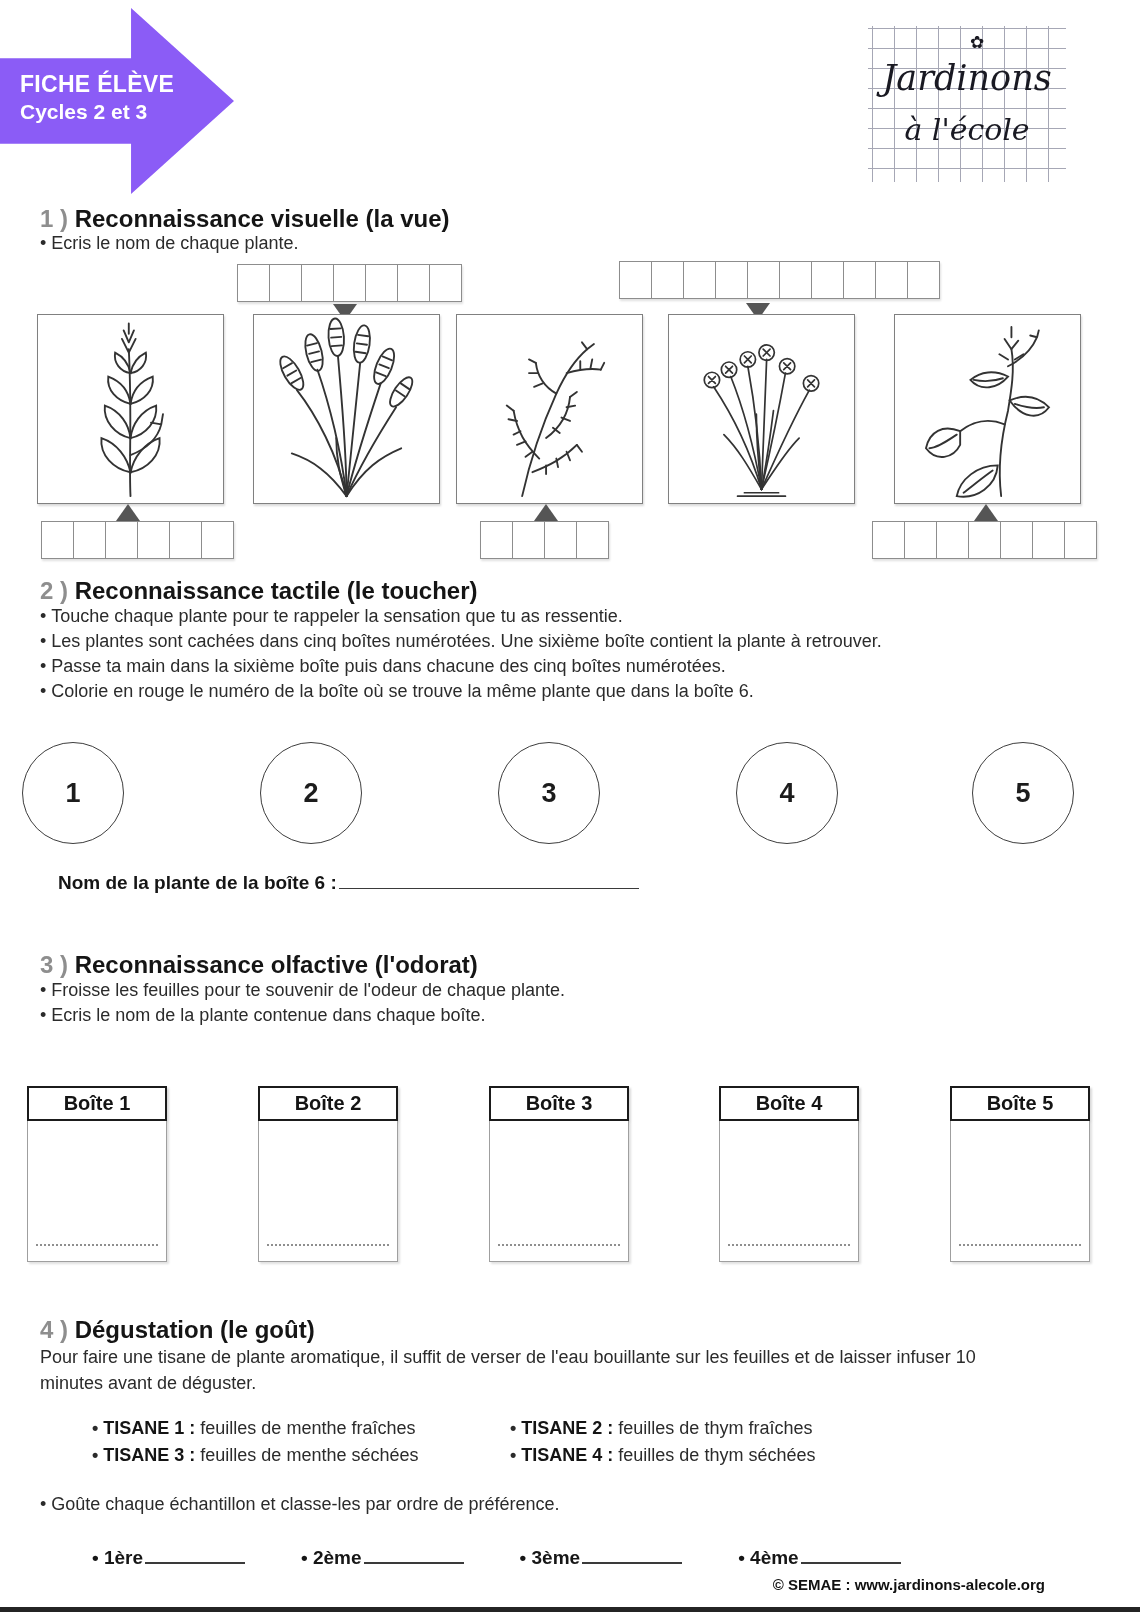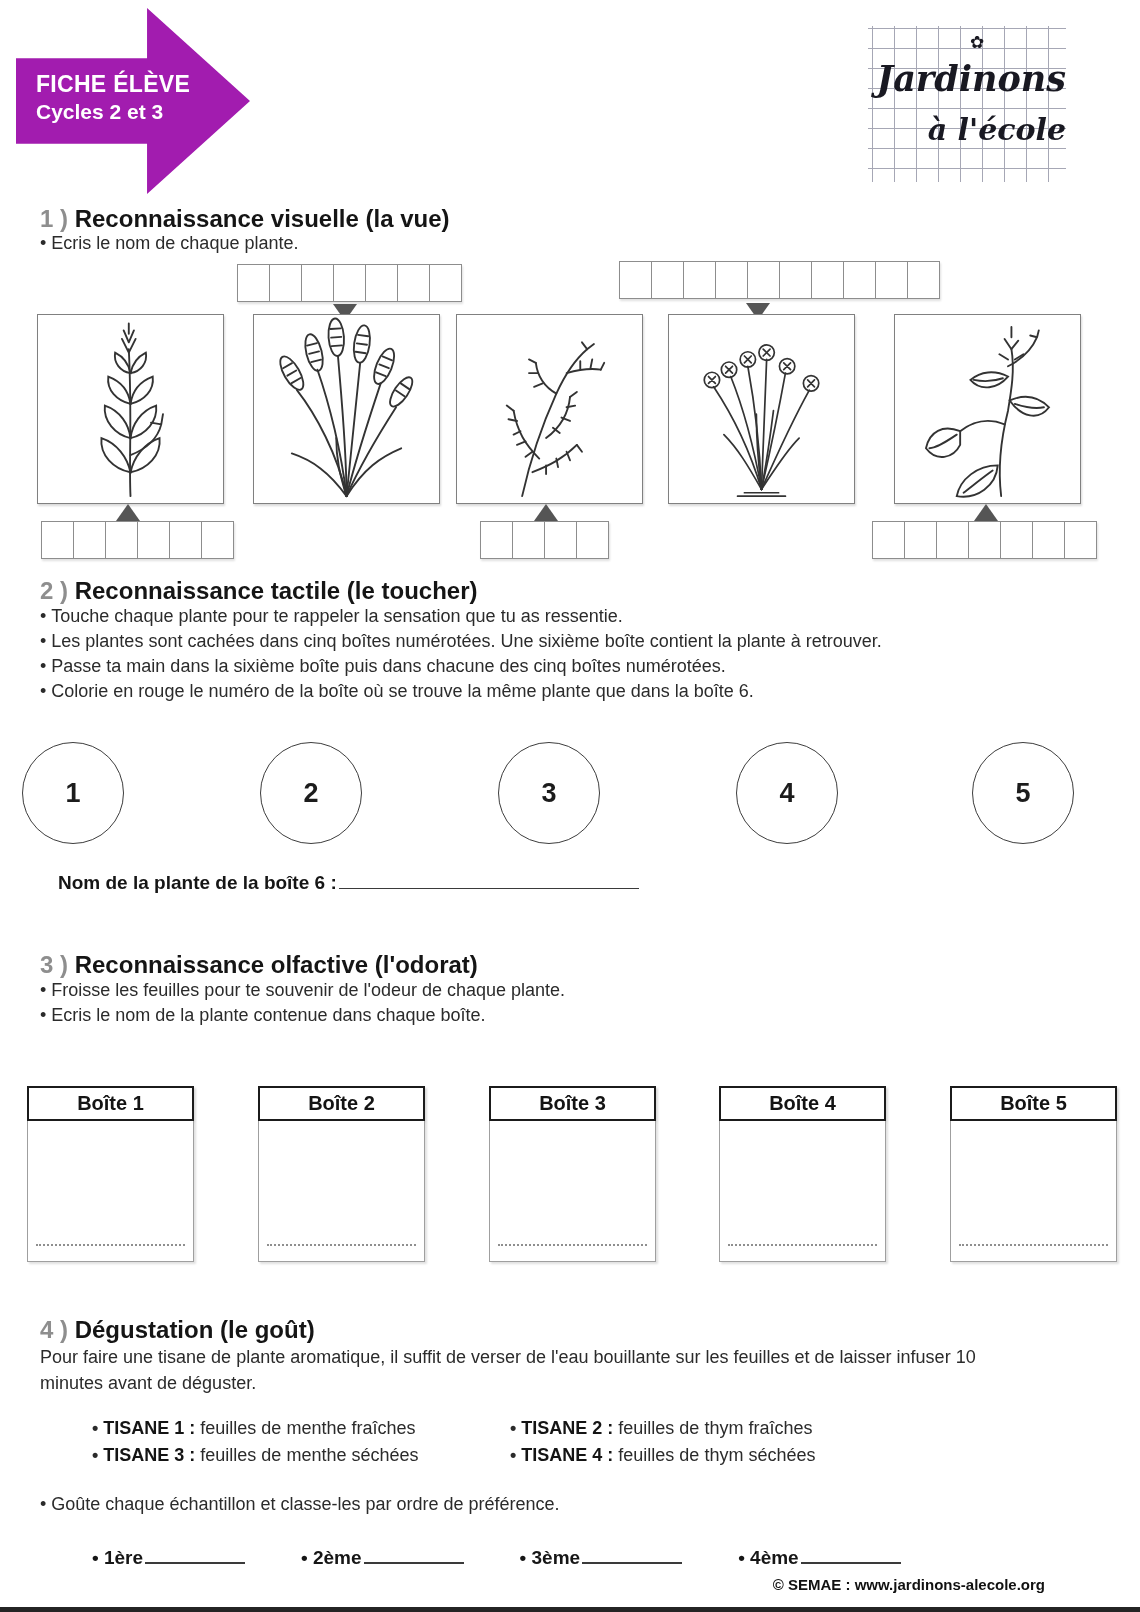--- a/index.html
+++ b/index.html
@@ -2,38 +2,38 @@
 <html lang="fr"><head>
 <meta charset="utf-8">
 <style>
   html,body{margin:0;padding:0;background:#e8e8e8;}
   .page{
     position:relative;width:1140px;height:1612px;margin:0 auto;background:#ffffff;
     font-family:"Liberation Sans",sans-serif;color:#222;overflow:hidden;
   }
   
   .badge{
-    position:absolute;left:16px;top:8px;width:234px;height:186px;background:#a21caf;
+    position:absolute;left:0;top:8px;width:234px;height:186px;background:#8b5cf6;
     clip-path:polygon(0 27%,56% 27%,56% 0,100% 50%,56% 100%,56% 73%,0 73%);
   }
   .badge-text{position:absolute;left:20px;top:62px;color:#fff;font-weight:bold;line-height:1.25;}
   .badge-line1{font-size:23px;letter-spacing:.3px;}
   .badge-line2{font-size:21px;}
   .main-title{
     position:absolute;left:268px;top:60px;font-size:34px;font-weight:800;color:#161616;
     line-height:48px;letter-spacing:.3px;
   }
   .logo{
     position:absolute;left:868px;top:26px;width:198px;height:156px;
     background-image:linear-gradient(#a6a7b5 1px,transparent 1px),linear-gradient(90deg,#a6a7b5 1px,transparent 1px);
     background-size:22px 20px;background-position:4px 2px;
   }
   .logo .l1,.logo .l2{
-    position:absolute;width:100%;text-align:right;color:#191922;
-    font-family:"DejaVu Serif",serif;font-style:italic;font-weight:bold;
+    position:absolute;width:100%;text-align:center;color:#191922;
+    font-family:"DejaVu Serif",serif;font-style:italic;font-weight:normal;
   }
   .logo .l1{top:32px;font-size:35px;}
   .logo .l2{top:86px;font-size:30px;}
   .logo .flower{position:absolute;left:102px;top:6px;font-size:17px;color:#191922;font-style:normal;}
   
   .sec-head{position:absolute;left:40px;font-size:24px;}
   .sec-num{color:#8e8e8e;font-weight:bold;}
   .sec-title{color:#151515;font-weight:bold;}
   .bullets{position:absolute;left:40px;font-size:18px;color:#2b2b2b;}
   .bullets div{line-height:25px;}
@@ -55,21 +55,21 @@
   .circles{position:absolute;left:0;top:742px;width:1140px;height:106px;}
   .circle{
     position:absolute;top:0;width:100px;height:100px;border:1.6px solid #3d3d3d;border-radius:50%;
     display:flex;align-items:center;justify-content:center;background:#fff;
     font-size:27px;font-weight:bold;color:#1c1c1c;
   }
   .box6{position:absolute;left:58px;top:872px;font-size:19px;font-weight:bold;color:#161616;}
   .write-line{display:inline-block;width:300px;border-bottom:1.6px solid #3a3a3a;height:14px;margin-left:2px;}
   
   .boites{position:absolute;left:0;top:1086px;width:1140px;height:200px;}
-  .boite{position:absolute;top:0;width:167px;}
+  .boite{position:absolute;top:0;width:140px;}
   .boite-header{
     height:31px;border:2.5px solid #1b1b1b;background:#fff;display:flex;align-items:center;justify-content:center;
     font-size:20px;font-weight:bold;color:#141414;box-shadow:2px 2px 2px rgba(0,0,0,.15);
   }
   .boite-body{position:relative;height:140px;border:1px solid #9f9f9f;border-top:none;background:#fff;box-shadow:2px 2px 2px rgba(0,0,0,.12);}
   .boite-dotline{position:absolute;left:8px;right:8px;bottom:15px;border-bottom:2px dotted #8f8f8f;}
   
   .intro{position:absolute;left:40px;top:1344px;width:965px;font-size:18px;line-height:26px;color:#2b2b2b;}
   .tisanes{position:absolute;left:92px;top:1416px;display:grid;grid-template-columns:418px 430px;row-gap:3px;font-size:18px;}
   .tisane{line-height:24px;color:#2b2b2b;}

